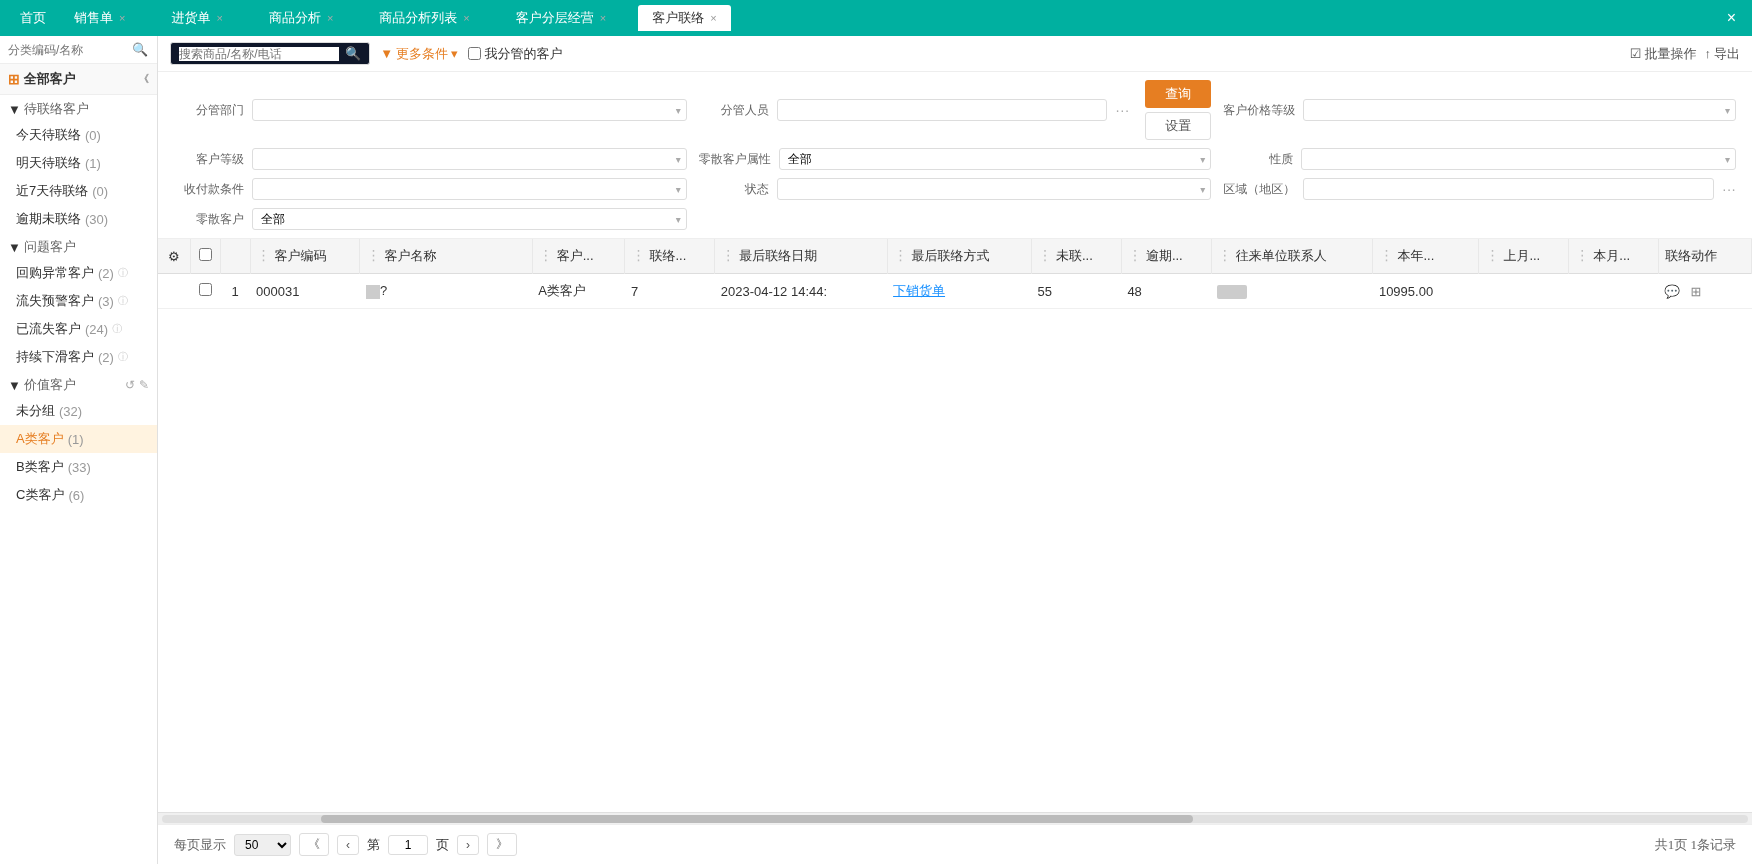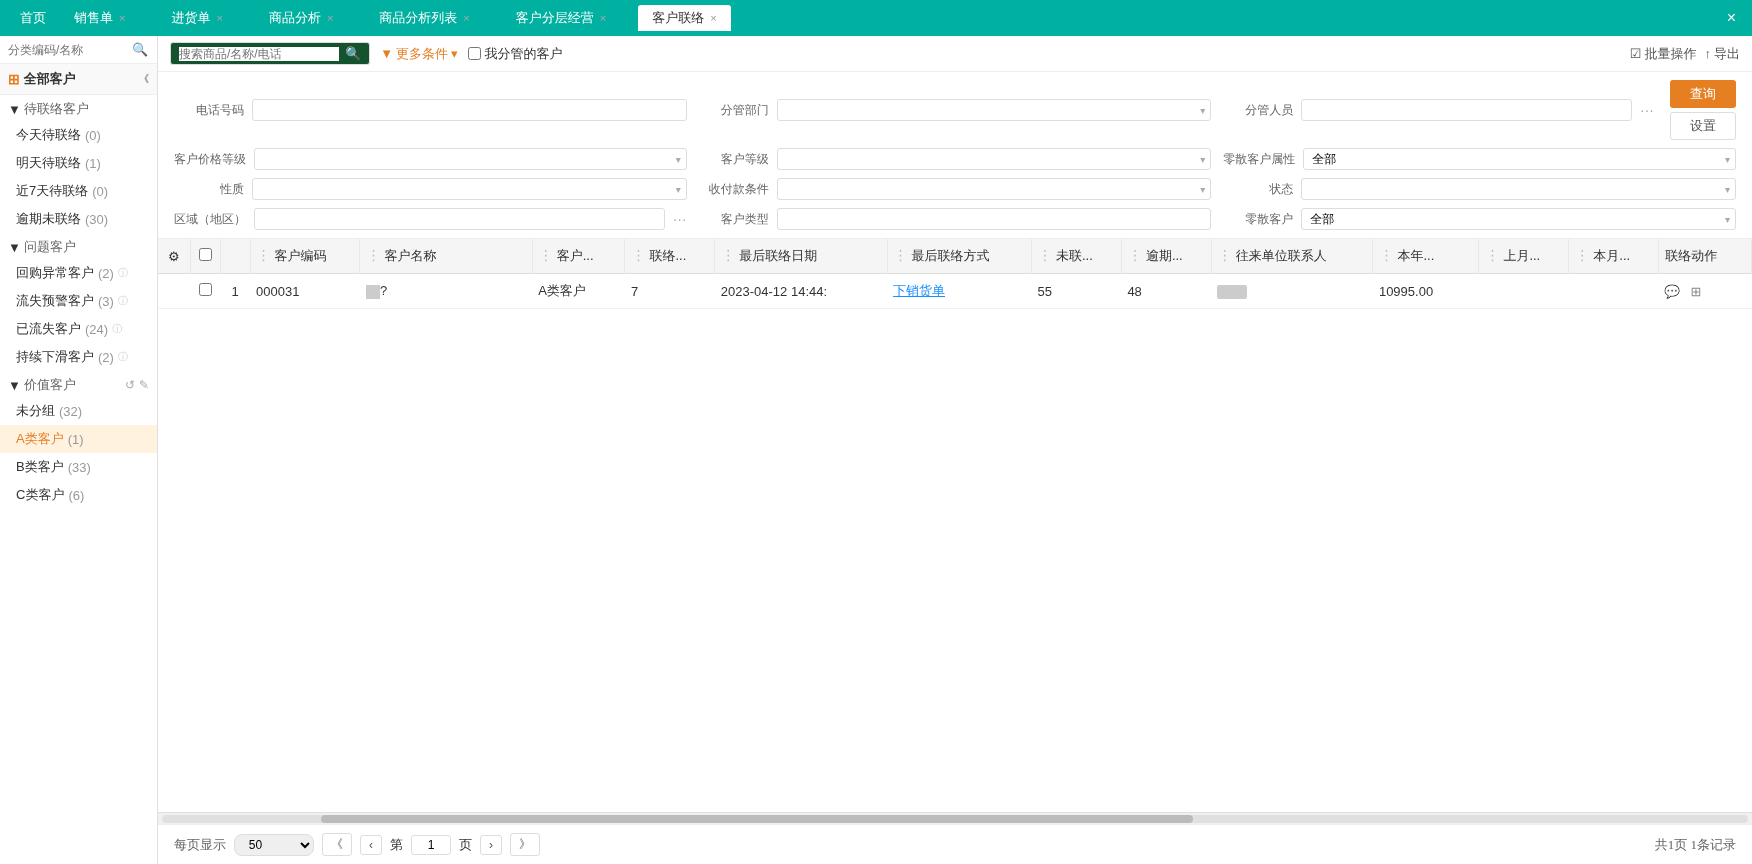--- a/index.html
+++ b/index.html
@@ -123,21 +123,21 @@
       border-bottom: 1px solid #eee;
       background: #fff;
     }
     .filter-search-wrap {
       display: flex;
       align-items: center;
       border: 1px solid #ddd;
       border-radius: 3px;
       padding: 3px 8px;
       gap: 6px;
-      background: #14532d;
+      background: #0f172a;
     }
     .filter-search-wrap input { border: none; outline: none; font-size: 12px; width: 160px; }
     .filter-more {
       color: #e67e22;
       cursor: pointer;
       display: flex;
       align-items: center;
       gap: 3px;
       font-size: 12px;
     }
@@ -267,25 +267,24 @@
       padding: 8px 16px;
       border-top: 1px solid #eee;
       background: #fff;
       gap: 8px;
       font-size: 12px;
       color: #333;
     }
     .page-size-label { color: #666; }
     .page-size-select {
       border: 1px solid #ddd;
-      border-radius: 8px;
-      padding: 2px 31px 2px 6px;
+      border-radius: 3px;
+      padding: 2px 8px 2px 6px;
       font-size: 12px;
       outline: none;
-      text-align: center;
     }
     .page-nav-btn {
       border: 1px solid #ddd;
       background: #fff;
       border-radius: 3px;
       padding: 2px 8px;
       cursor: pointer;
       font-size: 12px;
       color: #555;
     }
@@ -453,24 +452,20 @@
         <span class="export-btn">
           <span>↑</span>
           <span>导出</span>
         </span>
       </div>
     </div>
 
     <div class="advanced-filter">
 
       <div class="filter-row">
-        <span class="filter-label">电话号码</span>
-        <input class="filter-input" type="text" style="">
-      </div>
-      <div class="filter-row">
         <span class="filter-label">分管部门</span>
         <div class="filter-select-wrap">
           <select><option></option></select>
           <span class="chevron">▾</span>
         </div>
       </div>
       <div class="filter-row">
         <span class="filter-label">分管人员</span>
         <input class="filter-input" type="text" style="flex: 1 1 0%;">
         <span class="filter-dots">···</span>
@@ -521,24 +516,20 @@
         <div class="filter-select-wrap">
           <select><option></option></select>
           <span class="chevron">▾</span>
         </div>
       </div>
 
       <div class="filter-row">
         <span class="filter-label">区域（地区）</span>
         <input class="filter-input" type="text" style="flex: 1 1 0%;">
         <span class="filter-dots">···</span>
-      </div>
-      <div class="filter-row">
-        <span class="filter-label">客户类型</span>
-        <input class="filter-input" type="text" style="">
       </div>
       <div class="filter-row">
         <span class="filter-label">零散客户</span>
         <div class="filter-select-wrap">
           <select><option>全部</option></select>
           <span class="chevron">▾</span>
         </div>
       </div>
     </div>
 

